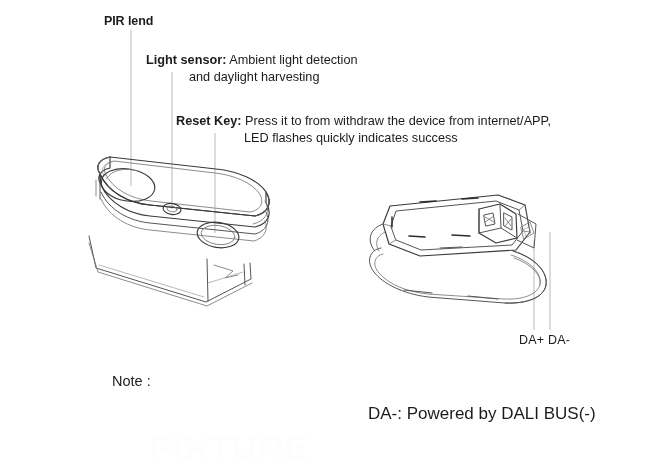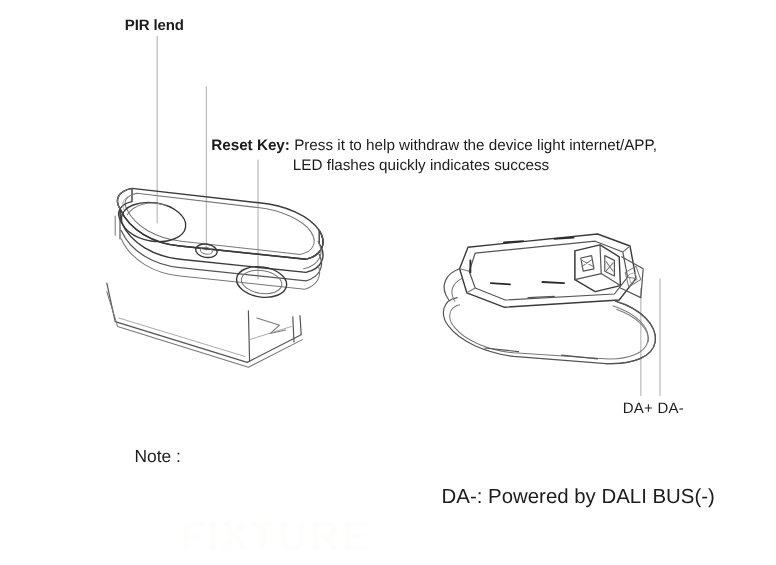--- a/index.html
+++ b/index.html
@@ -273,22 +273,23 @@
                C 544 297, 528 304, 505 303"></path>
       <path class="thin" d="M 514 258 C 531 264, 542 275, 540 285"></path>
 
       <path class="mid" d="M 383 224 C 371 228, 366 239, 374 250"></path>
       <path class="thin" d="M 385 232 C 377 236, 374 243, 379 251"></path>
     </g>
   </svg>
 
   <div class="lbl" id="pir-label">PIR lend</div>
 
-
-  <div class="lbl" id="reset-label"><span class="hd">Reset Key:</span><span> Press it to help withdraw the device light internet/APP,</span><span class="ln2">LED flashes quickly indicates success</span></div>
+  <div class="lbl" id="light-label"><span class="hd">Light sensor:</span><span> Ambient light detection</span><span class="ln2">and daylight harvesting</span></div>
+
+  <div class="lbl" id="reset-label"><span class="hd">Reset Key:</span><span> Press it to from withdraw the device from internet/APP,</span><span class="ln2">LED flashes quickly indicates success</span></div>
 
   <div class="lbl" id="da-label">DA+ DA-</div>
 
   <div class="lbl" id="note-title">Note :</div>
 
 
   <div class="lbl" id="note-minus">DA-: Powered by DALI BUS(-)</div>
 
   <div class="watermark">FIXTURE</div>
 

